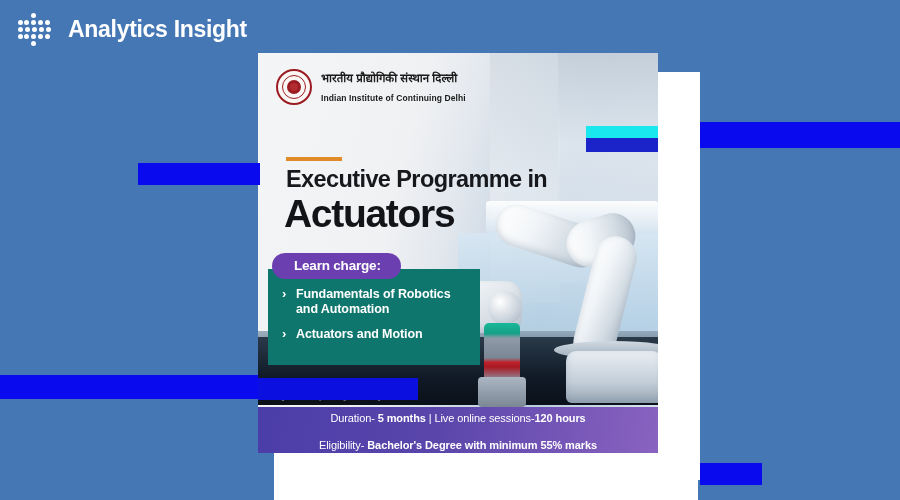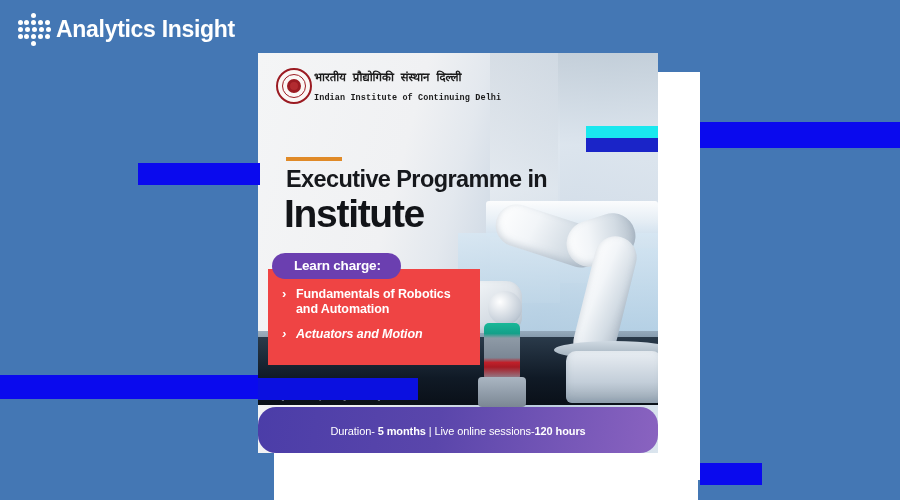--- a/index.html
+++ b/index.html
@@ -7,21 +7,21 @@
   body {
     background:#4477b4;
     font-family:"Liberation Sans", sans-serif;
     overflow:hidden;
     position:relative;
   }
 
   
   .brand {
     position:absolute; left:18px; top:12px;
-    display:flex; align-items:center; gap:4px;
+    display:flex; align-items:center; gap:16px;
     z-index:40;
   }
   .brand-logo { width:34px; height:34px; position:relative; }
   .brand-logo i {
     position:absolute; width:5px; height:5px; border-radius:50%;
     background:#ffffff; display:block;
   }
   .brand-name {
     color:#ffffff; font-size:23px; font-weight:bold;
     letter-spacing:-0.3px; white-space:nowrap;
@@ -107,21 +107,21 @@
   .r-joint { position:absolute; left:40px; top:118px; width:34px; height:34px; border-radius:50%;
              background:radial-gradient(circle at 35% 32%,#ffffff,#c0cad5 70%,#93a1ae); }
   .r-tool  { position:absolute; left:36px; top:150px; width:36px; height:58px; border-radius:5px;
              background:linear-gradient(180deg,#19b898 0%,#14a089 18%,#8e9aa6 26%,#7b8795 60%,#c0202a 68%,#a81a24 76%,#8d99a6 100%); }
   .r-grip  { position:absolute; left:30px; top:204px; width:48px; height:30px; border-radius:4px;
              background:linear-gradient(180deg,#aab6c2,#7b8794); }
 
   
   .iit-head {
     position:absolute; left:18px; top:15px;
-    display:flex; gap:2px; z-index:5;font-family:Liberation Mono, monospace;
+    display:flex; align-items:center; gap:9px; z-index:5;
   }
   .iit-emblem {
     width:36px; height:36px; border-radius:50%;
     border:2.5px solid #9b1b22; position:relative; flex:none;
     background:#fbf7f5;
   }
   .iit-emblem::before {
     content:""; position:absolute; inset:4px; border-radius:50%;
     border:1.5px solid #9b1b22;
   }
@@ -154,44 +154,44 @@
   
   .learn-wrap { position:absolute; left:10px; top:200px; width:212px; z-index:6; }
   .learn-badge {
     position:relative; z-index:2; display:inline-block;
     background:#6b3fb0; color:#ffffff;
     font-size:13.5px; font-weight:bold; letter-spacing:-.2px;
     padding:5px 20px 6px 22px; border-radius:16px;
     margin-left:4px;
   }
   .learn-body {
-    margin-top:-10px; background:#ef4444; color:#ffffff;
+    margin-top:-10px; background:#0f766e; color:#ffffff;
     padding:18px 14px 14px 14px; min-height:68px;
   }
   .learn-list { list-style:none; }
   .learn-list li {
     position:relative; padding-left:14px; margin-bottom:9px;
     font-size:12.5px; font-weight:bold; line-height:1.22; letter-spacing:-.1px;
   }
-  .learn-list li:last-child { margin-bottom:9px;font-style:italic; }
+  .learn-list li:last-child { margin-bottom:9px; }
   .learn-list li::before {
     content:"›"; position:absolute; left:0; top:-1px;
     font-size:13px; color:#ffffff; font-weight:bold;
   }
 
   .offered {
     position:absolute; left:16px; bottom:52px; z-index:7;
     font-size:4.6px; color:#cdd6de; letter-spacing:.1px; white-space:nowrap;
   }
 
   .footer {
     position:absolute; left:0; bottom:0; width:100%; height:46px; z-index:8;
     background:linear-gradient(100deg,#4b3da8 0%,#5a46ab 45%,#8a63c0 100%);
     display:flex; flex-direction:column; align-items:center; justify-content:center;
-    gap:15px; color:#ffffff; padding-top:2px;border-radius:18px;
+    gap:15px; color:#ffffff; padding-top:2px;
   }
   .footer-line { font-size:11px; letter-spacing:-.1px; white-space:nowrap; }
   .footer-line b { font-weight:bold; }
 </style>
 </head>
 <body>
 
 <div class="brand">
   <span class="brand-logo">
     <i style="left:13px;top:1px"></i>
@@ -250,21 +250,21 @@
   <div class="iit-head">
     <span class="iit-emblem"></span>
     <span class="iit-txt">
       <span class="iit-hi">भारतीय प्रौद्योगिकी संस्थान दिल्ली</span><br>
       <span class="iit-en">Indian Institute of Continuing Delhi</span>
     </span>
   </div>
 
   <div class="rule"></div>
   <div class="title1">Executive Programme in</div>
-  <div class="title2">Institute</div>
+  <div class="title2">Actuators</div>
 
   <div class="learn-wrap">
     <div class="learn-badge">Learn charge:</div>
     <div class="learn-body">
       <ul class="learn-list">
         <li>Fundamentals of Robotics and Automation</li>
         <li>Actuators and Motion</li>
       </ul>
     </div>
   </div>
@@ -273,16 +273,20 @@
 
   <div class="offered">Programme offered by Continuing Education Programme</div>
 
   <div class="footer">
     <div class="footer-line">
       <span>Duration-</span>
       <b>5 months</b>
       <span>|</span>
       <span>Live online sessions-</span><b>120 hours</b>
     </div>
+    <div class="footer-line">
+      <span>Eligibility-</span>
+      <b>Bachelor's Degree with minimum 55% marks</b>
+    </div>
   </div>
 </div>
 
 <div class="bar bar-glitch-cyan"></div>
 
 </body></html>

